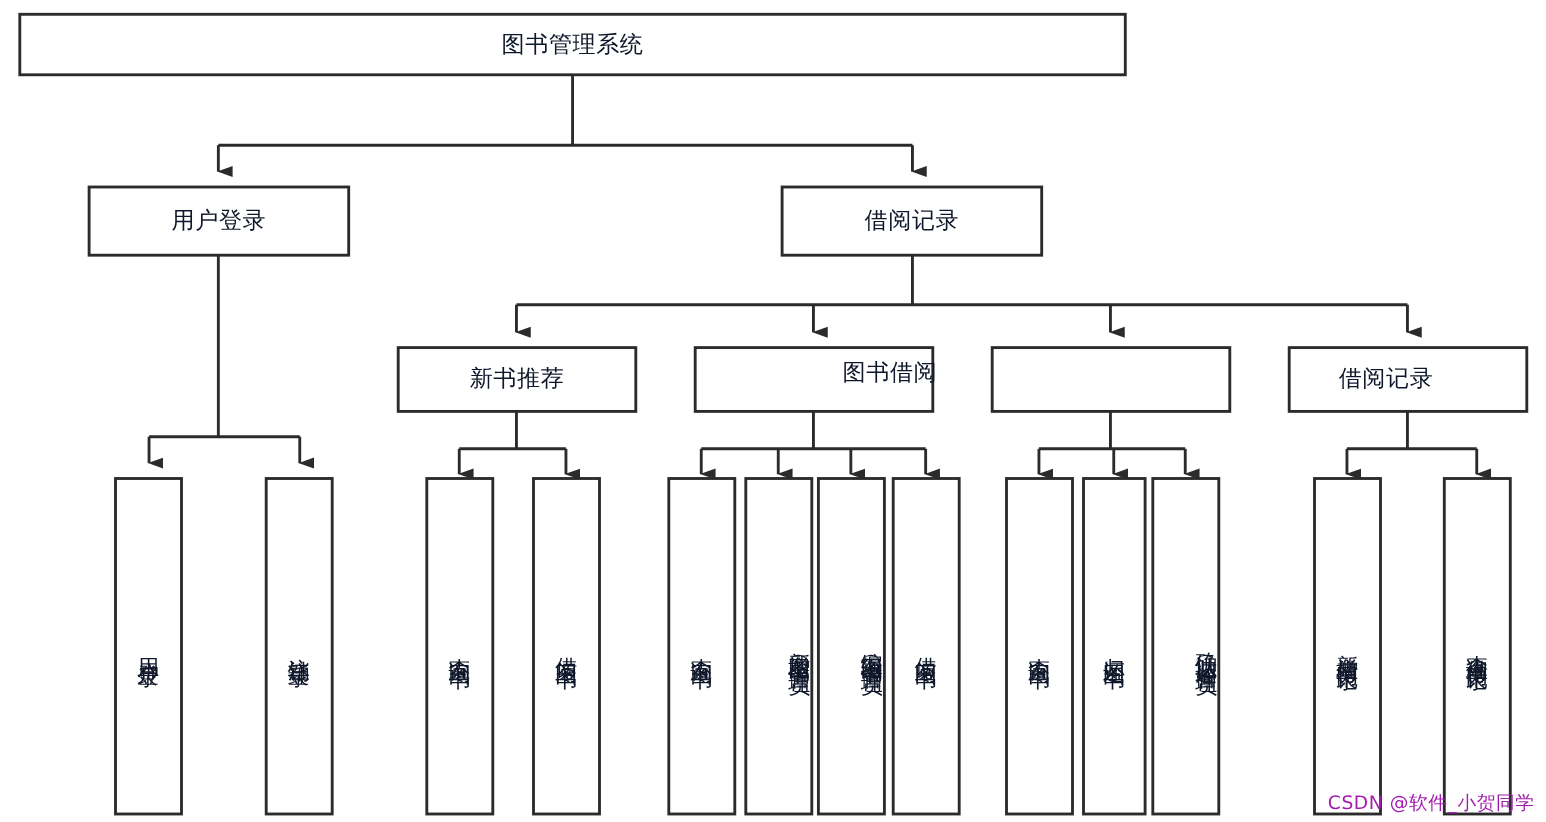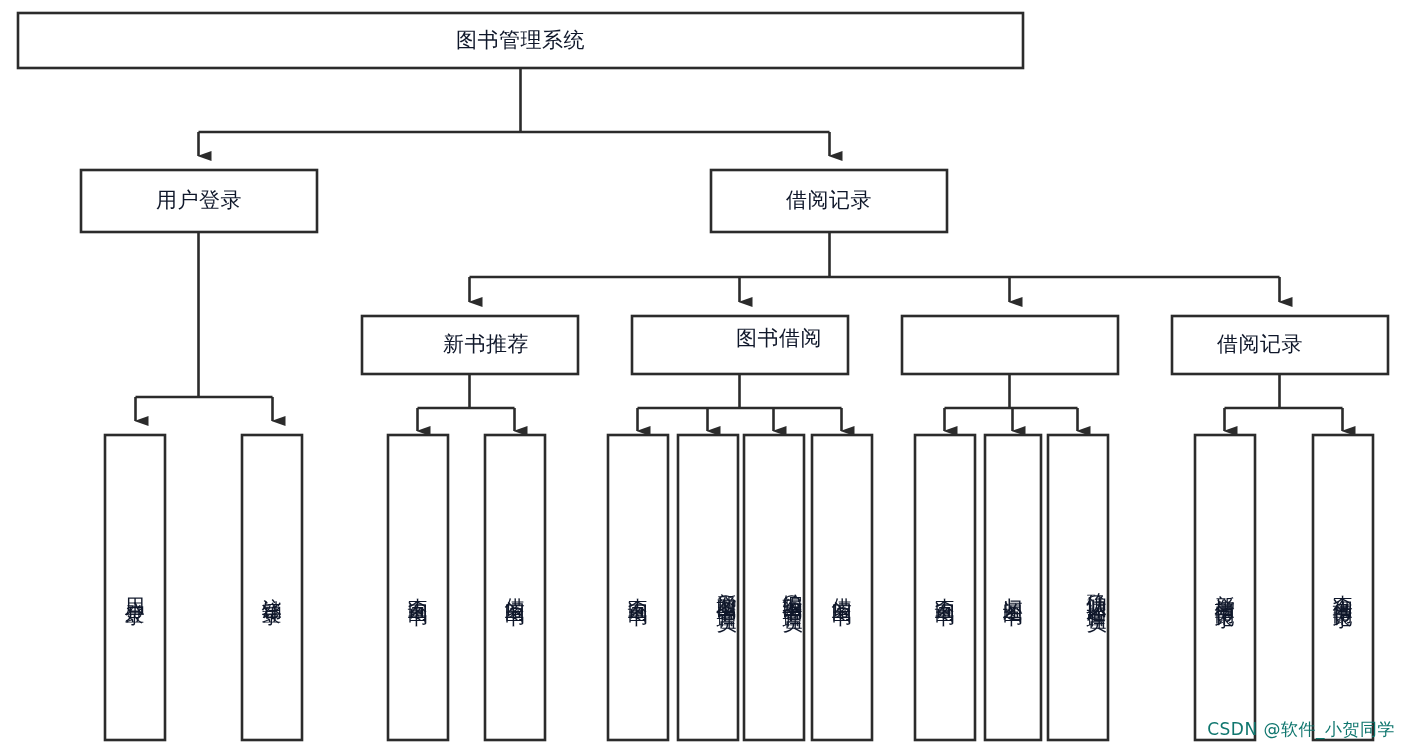--- a/index.html
+++ b/index.html
@@ -69,21 +69,21 @@
   }
   .node-label.vertical.centered {
     align-items: center;
     padding-top: 0;
   }
   #watermark {
     position: absolute;
     right: 10px;
     bottom: 6px;
     font-size: 17px;
-    color: #0f766e;
+    color: #a21caf;
     font-family: "DejaVu Sans", "Liberation Sans", sans-serif;
     letter-spacing: 0.5px;
     white-space: nowrap;
   }
 </style>
 </head>
 <body>
 
 <div id="diagram-root">
 
@@ -163,22 +163,22 @@
 
     <rect class="node-box" x="1195" y="435" width="60" height="305"></rect>
     <rect class="node-box" x="1313" y="435" width="60" height="305"></rect>
   </svg>
 
   <div class="node-label horizontal" style="left:18px; top:13px; width:1005px; height:55px;">图书管理系统</div>
 
   <div class="node-label horizontal" style="left:81px; top:170px; width:236px; height:62px;">用户登录</div>
   <div class="node-label horizontal" style="left:711px; top:170px; width:236px; height:62px;">借阅记录</div>
 
-  <div class="node-label horizontal" style="left:362px; top:316px; width:216px; height:58px;padding-left:16px;">新书推荐</div>
-  <div class="node-label horizontal" style="left:626px; top:316px; width:216px; height:46px;padding-left:45px;">图书借阅</div>
+  <div class="node-label horizontal" style="left:362px; top:316px; width:216px; height:58px;">新书推荐</div>
+  <div class="node-label horizontal" style="left:656px; top:316px; width:216px; height:46px;padding-left:45px;">图书借阅</div>
   <div class="node-label horizontal" style="left:1172px; top:316px; width:176px; height:58px;">借阅记录</div>
 
   <div class="node-label vertical centered" style="left:105px; top:435px; width:60px; height:305px;">用户登录</div>
   <div class="node-label vertical centered" style="left:242px; top:435px; width:60px; height:305px;">注销登录</div>
 
   <div class="node-label vertical centered" style="left:388px; top:435px; width:60px; height:305px;">查询图书</div>
   <div class="node-label vertical centered" style="left:485px; top:435px; width:60px; height:305px;">借阅图书</div>
 
   <div class="node-label vertical centered" style="left:608px; top:435px; width:60px; height:305px;">查询图书</div>
   <div class="node-label vertical" style="left:678px; top:435px; width:60px; height:305px;">新增图书（管理员）</div>

